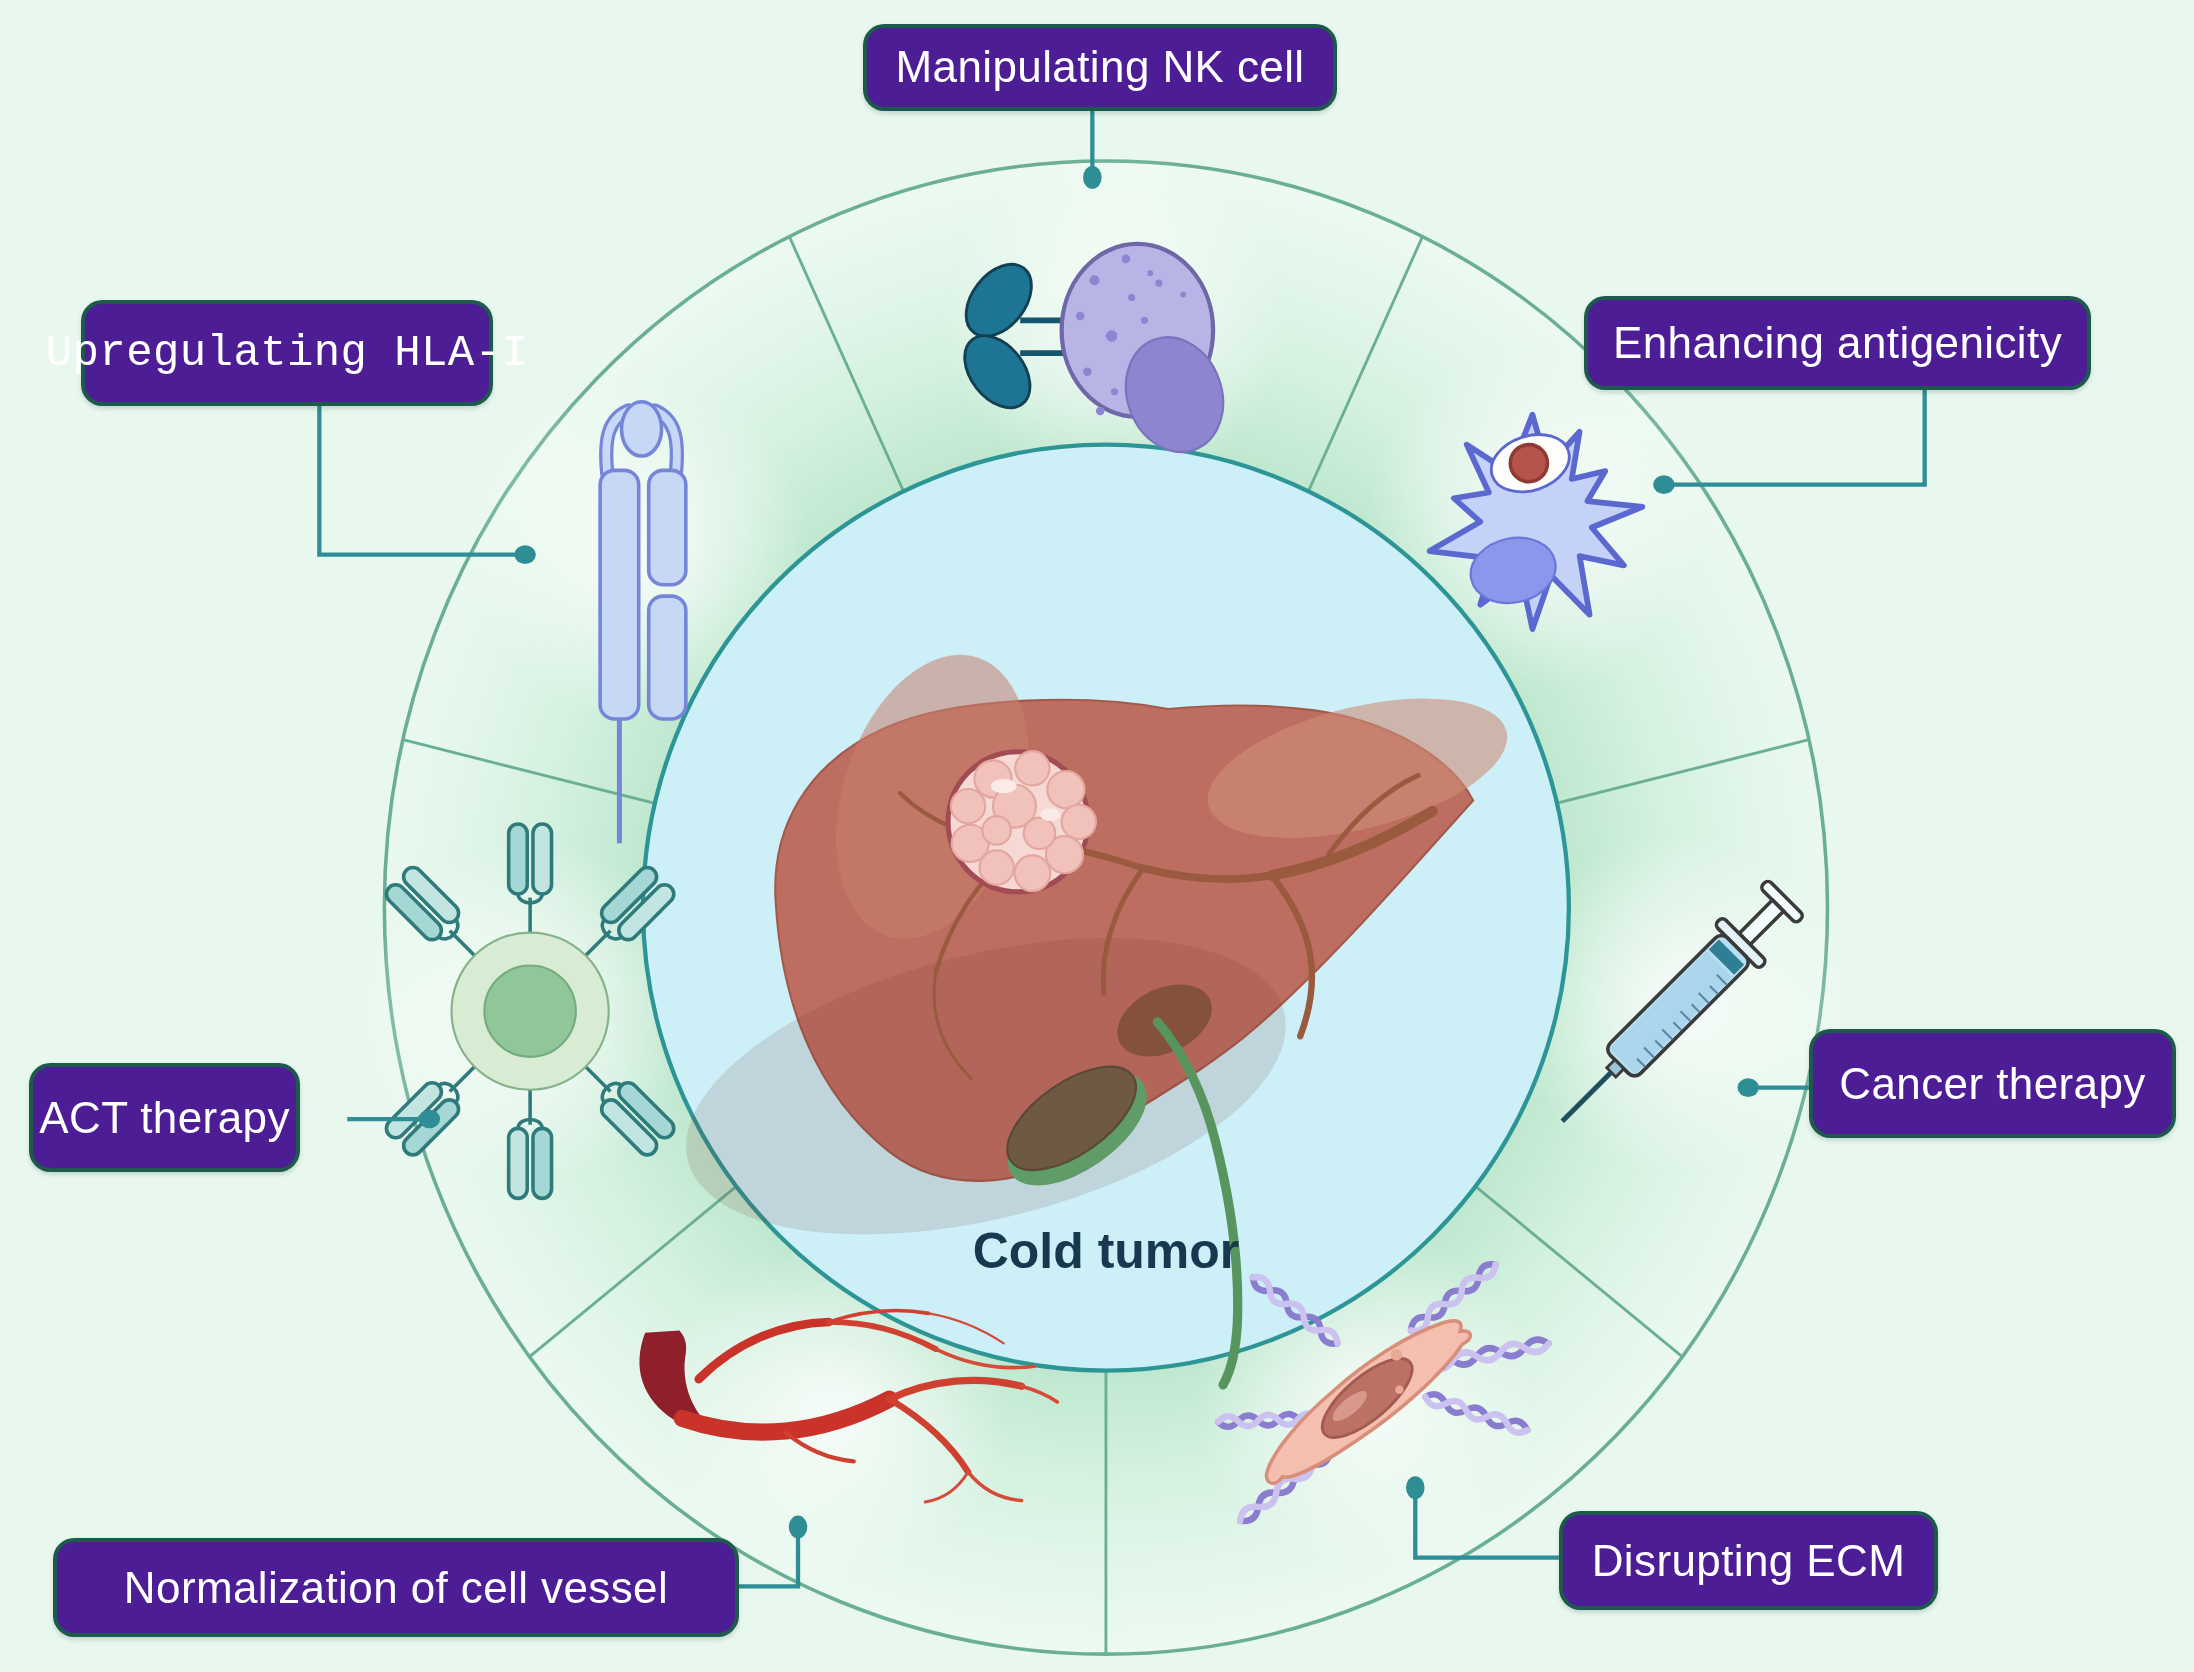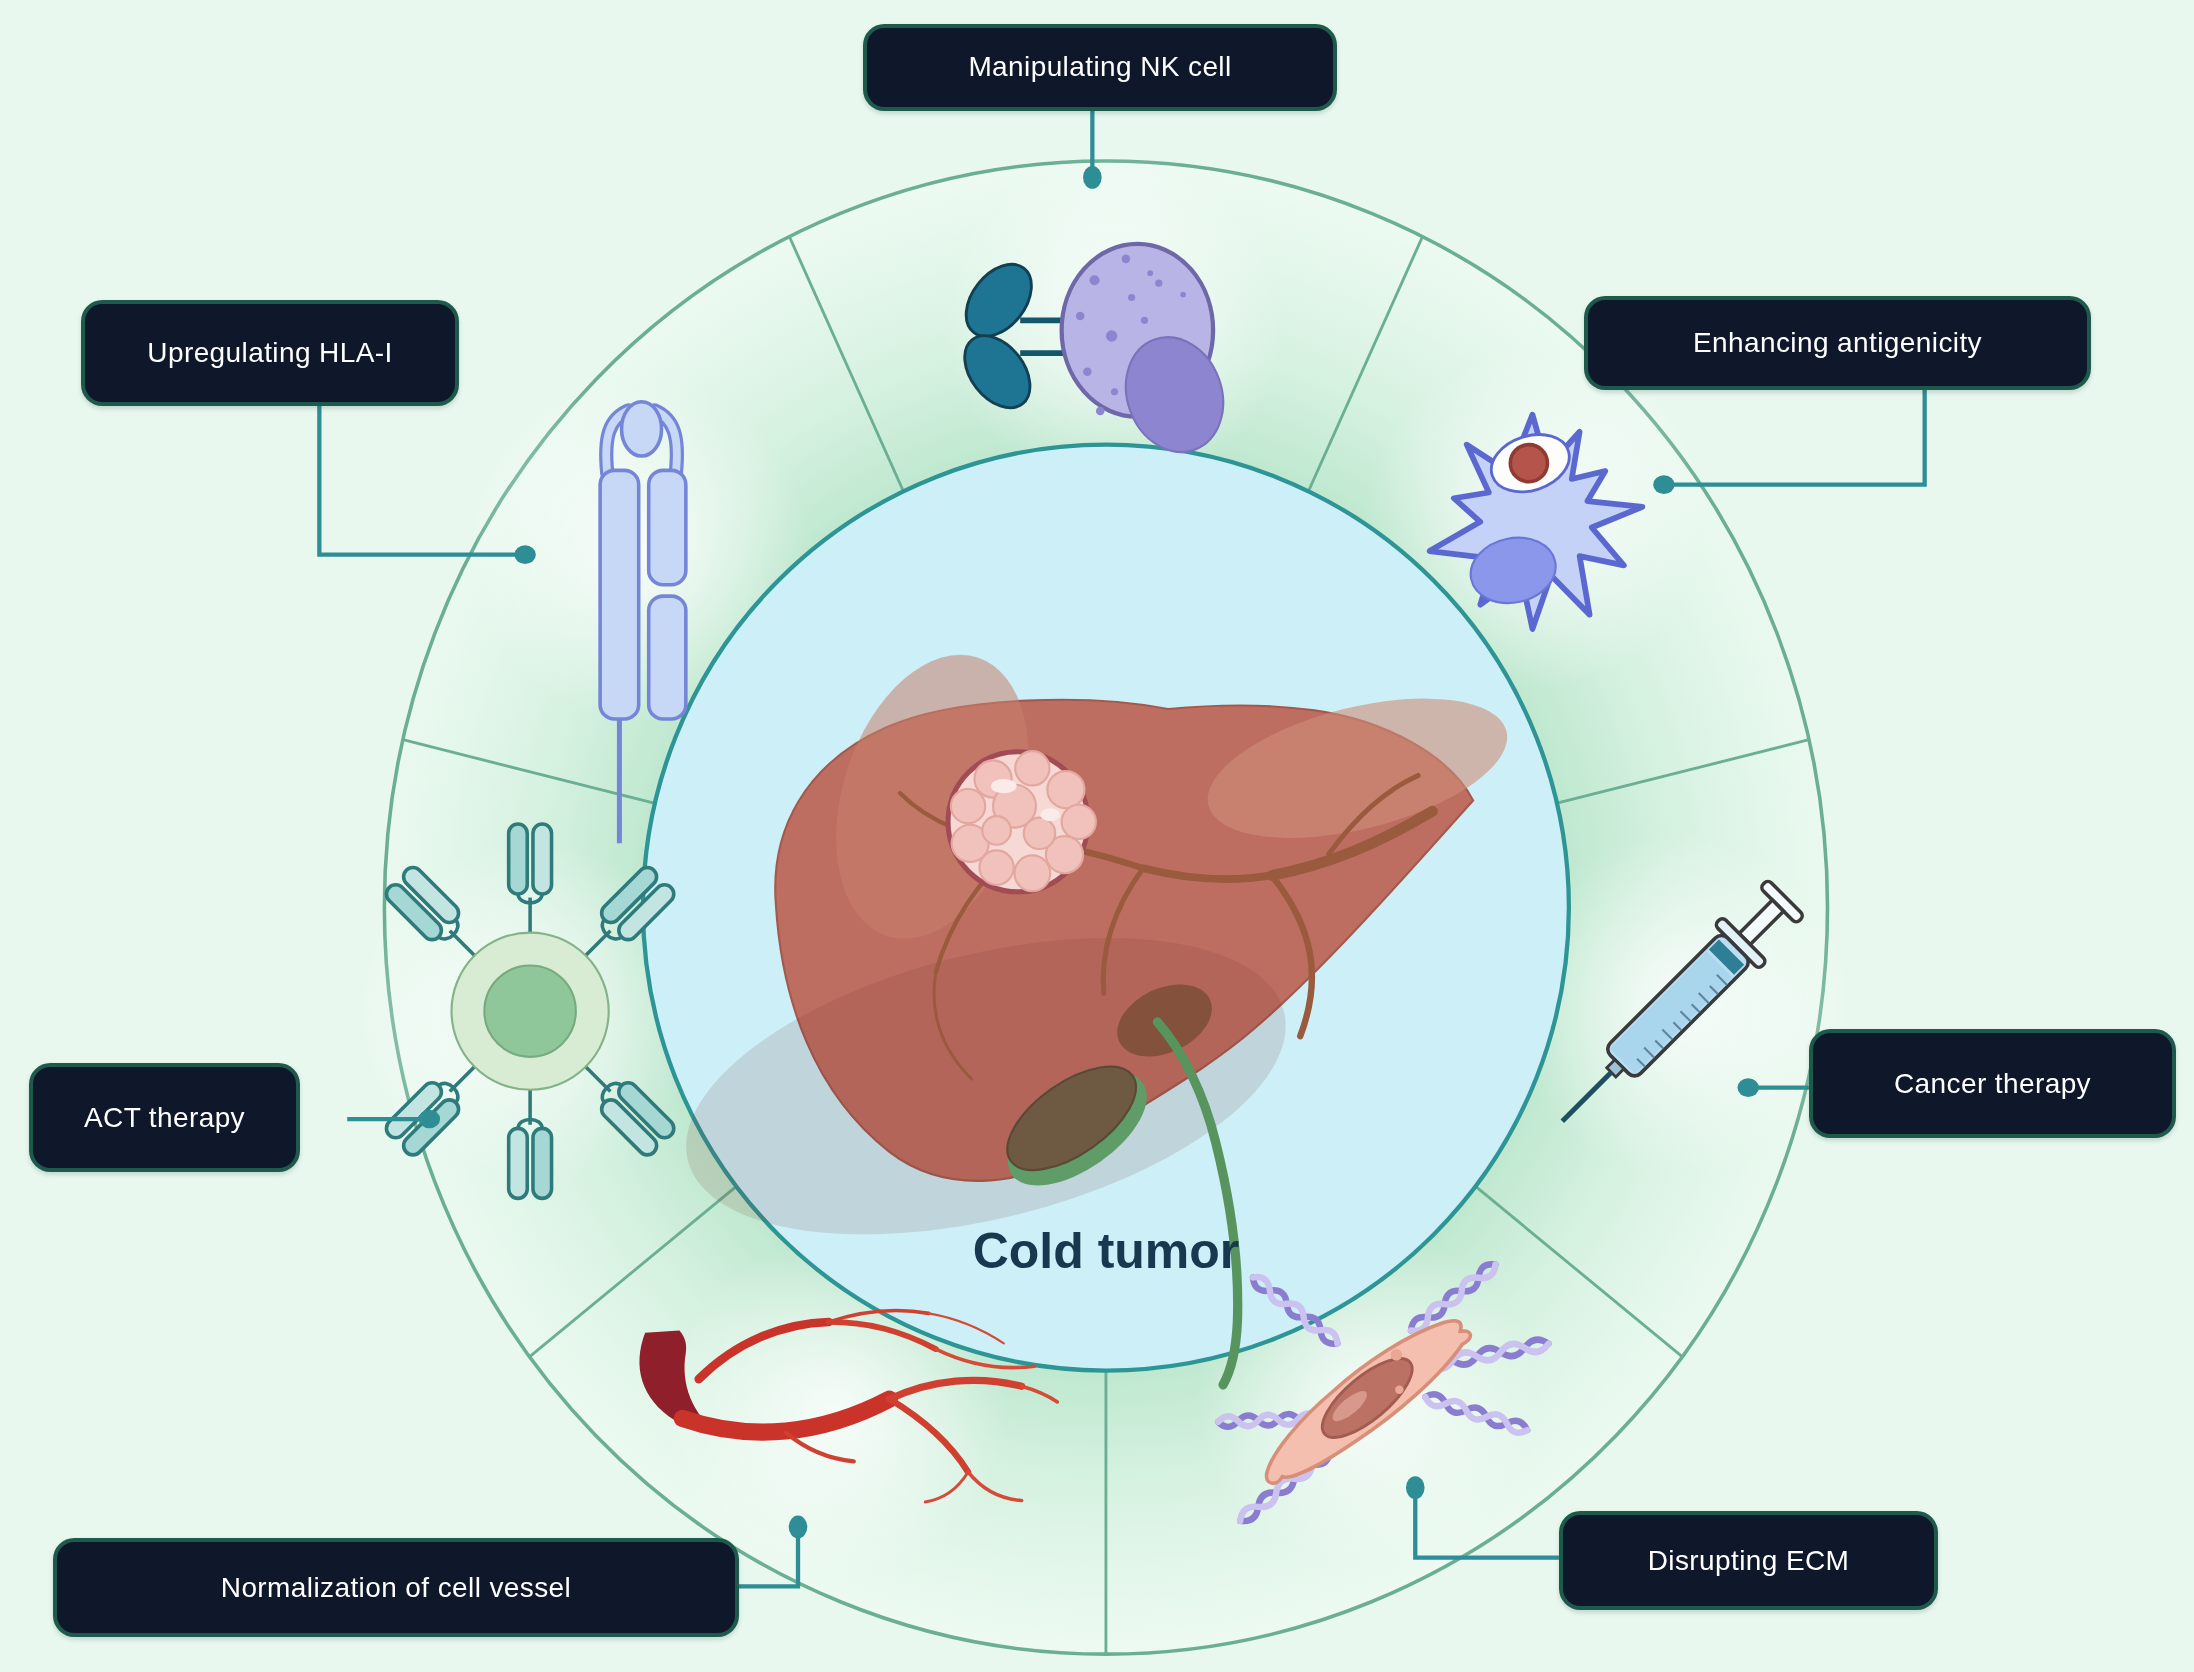--- a/index.html
+++ b/index.html
@@ -7,25 +7,25 @@
     width:2194px;height:1673px;overflow:hidden;
     background:#e9f8ef;
     font-family:"Liberation Sans", sans-serif;
     position:relative;
   }
   .stage{position:absolute;inset:0;width:2194px;height:1673px;}
   svg.canvas{position:absolute;left:0;top:0;}
   .label-box{
     position:absolute;
     box-sizing:border-box;
-    background:#0f172a;
+    background:#4c1d95;
     border:4.3px solid #1d5a4b;
     border-radius:21.4px;
     color:#ffffff;
-    font-size:28px;
+    font-size:44px;
     display:flex;align-items:center;justify-content:center;
     text-align:center;
     letter-spacing:0.4px;
     box-shadow:0 2.1px 4.3px rgba(20,70,60,0.18);
     white-space:nowrap;
   }
   .center-caption{
     position:absolute;
     left:820px;top:1219px;width:572px;height:64px;
     display:flex;align-items:center;justify-content:center;
@@ -327,21 +327,21 @@
 </div>
 
 <div class="label-box" style="left:53px;top:1538px;width:686px;height:99px;">
   <span>Normalization of cell vessel</span>
 </div>
 
 <div class="label-box" style="left:29px;top:1063px;width:271px;height:109px;">
   <span>ACT therapy</span>
 </div>
 
-<div class="label-box" style="left:81px;top:300px;width:378px;height:106px;">
+<div class="label-box" style="left:81px;top:300px;width:412px;height:106px;font-family:Liberation Mono, monospace;">
   <span>Upregulating HLA-I</span>
 </div>
 
 <div class="center-caption">
   <span>Cold tumor</span>
 </div>
 
 </div>
 
 

